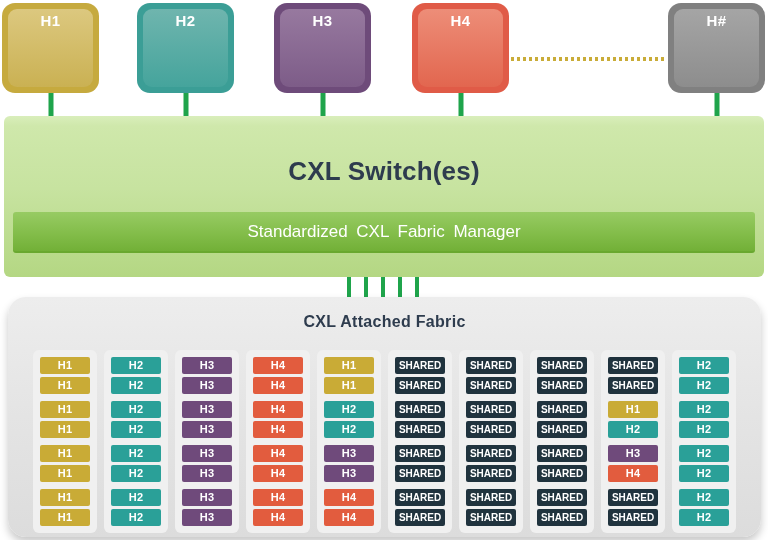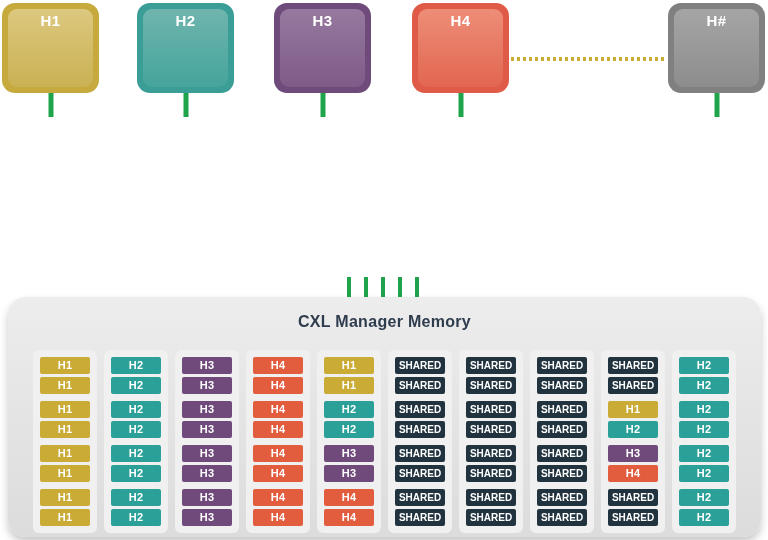--- a/index.html
+++ b/index.html
@@ -98,25 +98,29 @@
       </div>
       <div class="host" style="left: 668px; background: rgb(128, 128, 128);">
         <div class="host-inner" style="background: linear-gradient(rgb(165, 165, 165), rgb(141, 141, 141));"></div>
         <div class="host-label">H#</div>
         <div class="host-stem" style="background: rgb(31, 164, 75);"></div>
       </div>
     </div>
 
   <div class="dotted-link" id="dotted-link" style="background: repeating-linear-gradient(90deg, rgb(201, 172, 56) 0px, rgb(201, 172, 56) 3px, transparent 3px, transparent 6px);"></div>
 
+  <div class="switch-box">
+    <div class="switch-title">CXL Switch(es)</div>
+    <div class="fabric-bar" id="fabric-bar">Standardized CXL Fabric Manager</div>
+  </div>
 
   <div class="switch-memory-links" id="switch-memory-links" style="background: repeating-linear-gradient(90deg, rgb(31, 164, 75) 0px, rgb(31, 164, 75) 4px, transparent 4px, transparent 17px);"></div>
 
   <div class="memory-box">
-    <div class="memory-title">CXL Manager Memory</div>
+    <div class="memory-title">CXL Attached Fabric</div>
     <div class="memory-grid" id="memory-grid">
         <div class="mem-column">
           <div class="mem-cell" style="background: rgb(201, 171, 54);">H1</div>
           <div class="mem-cell" style="background: rgb(201, 171, 54);">H1</div>
           <div class="mem-cell" style="background: rgb(201, 171, 54);">H1</div>
           <div class="mem-cell" style="background: rgb(201, 171, 54);">H1</div>
           <div class="mem-cell" style="background: rgb(201, 171, 54);">H1</div>
           <div class="mem-cell" style="background: rgb(201, 171, 54);">H1</div>
           <div class="mem-cell" style="background: rgb(201, 171, 54);">H1</div>
           <div class="mem-cell" style="background: rgb(201, 171, 54);">H1</div>

